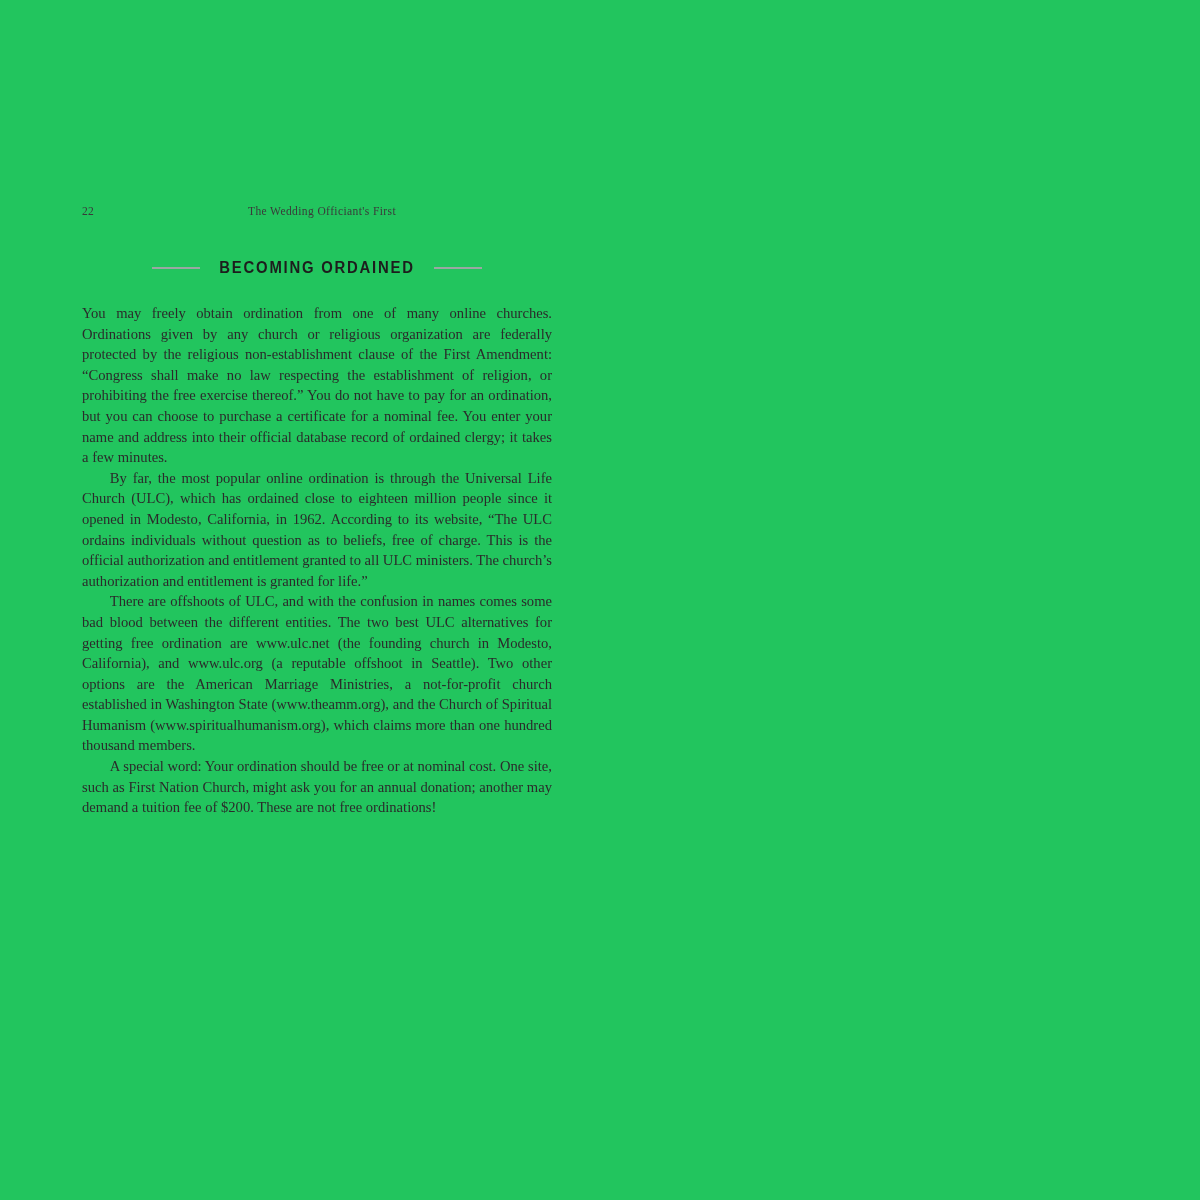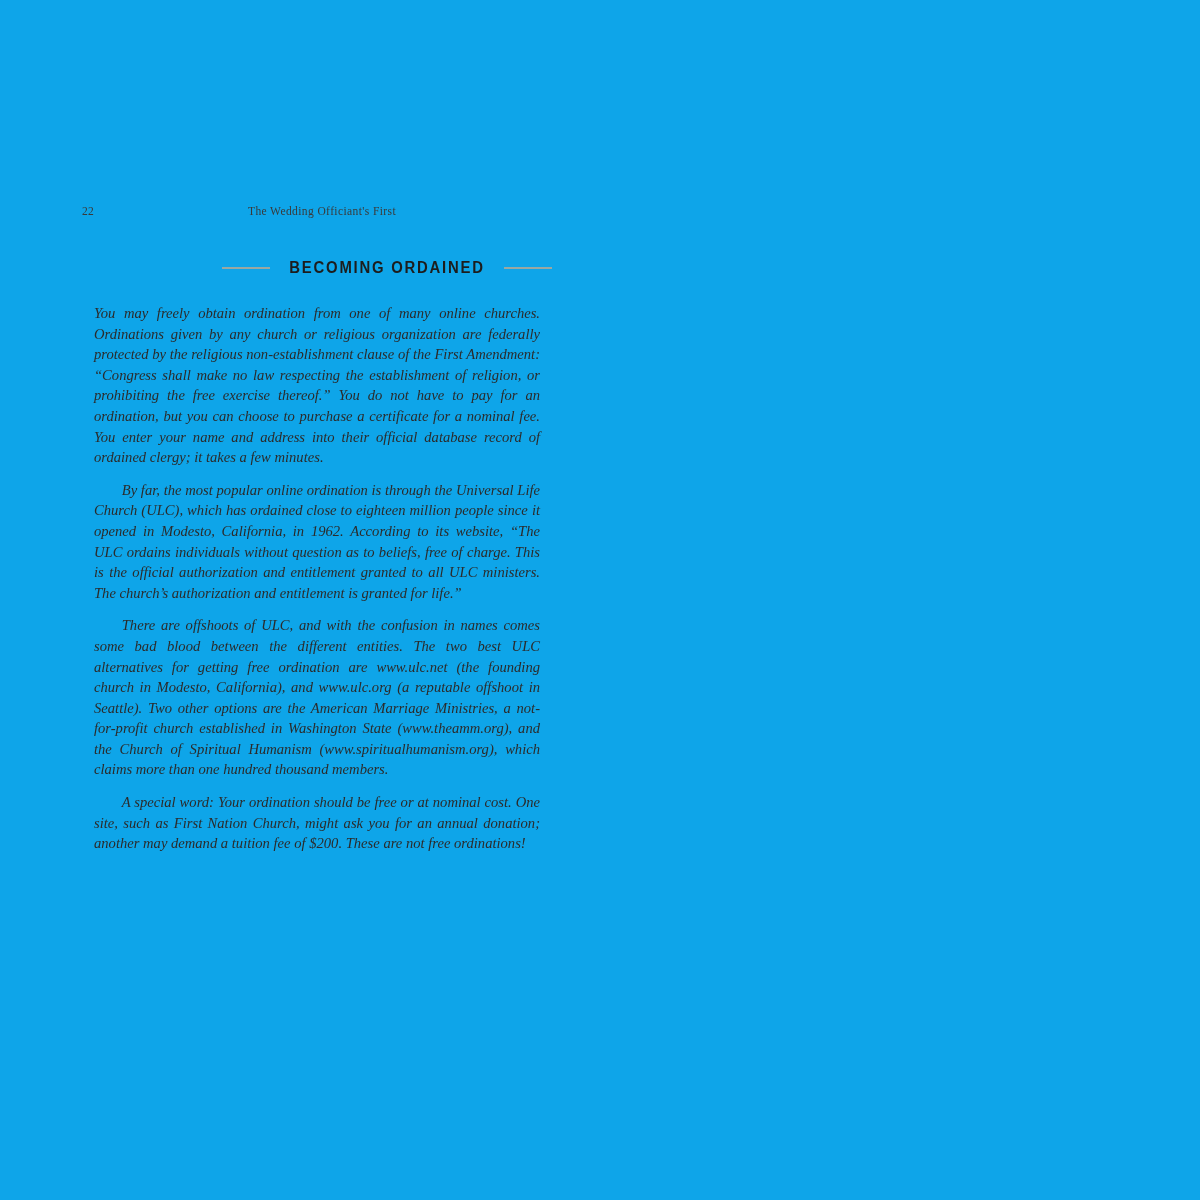--- a/index.html
+++ b/index.html
@@ -14,21 +14,21 @@
     color: #2a2a2a;
     overflow: hidden;
   }
 
   .spread {
     position: absolute;
     left: 0;
     top: 0;
     width: 1200px;
     height: 1200px;
-    background: #0ea5e9;
+    background: #22c55e;
     display: flex;
   }
 
   .page {
     position: relative;
     width: 600px;
     height: 1200px;
     box-sizing: border-box;
   }
 
@@ -67,21 +67,21 @@
   .left-head .rh-title { flex: 1; text-align: center; padding-right: 120px; }
 
   
   .heading-block {
     margin-top: 38px;
     text-align: center;
   }
   .heading-ornament {
     display: flex;
     align-items: center;
-    justify-content: flex-end;
+    justify-content: center;
     gap: 12px;
   }
   .rule-dash {
     display: block;
     width: 48px;
     height: 2px;
     background: #9aa8a2;
   }
   .sec-heading {
     font-family: "Liberation Sans Narrow", "Liberation Sans", sans-serif;
@@ -98,23 +98,22 @@
   .body-copy {
     margin-top: 26px;
     font-size: 14.6px;
     line-height: 20.6px;
     text-align: justify;
     text-justify: inter-word;
     color: #2b2b2b;
     hyphens: manual;
   }
   .body-copy p {
-    margin: 12px;
+    margin: 0;
     text-indent: 0;
-    font-style: italic;
   }
   .body-copy p + p {
     text-indent: 1.9em;
   }
 </style>
 </head>
 <body>
 
 <div class="spread">
 

